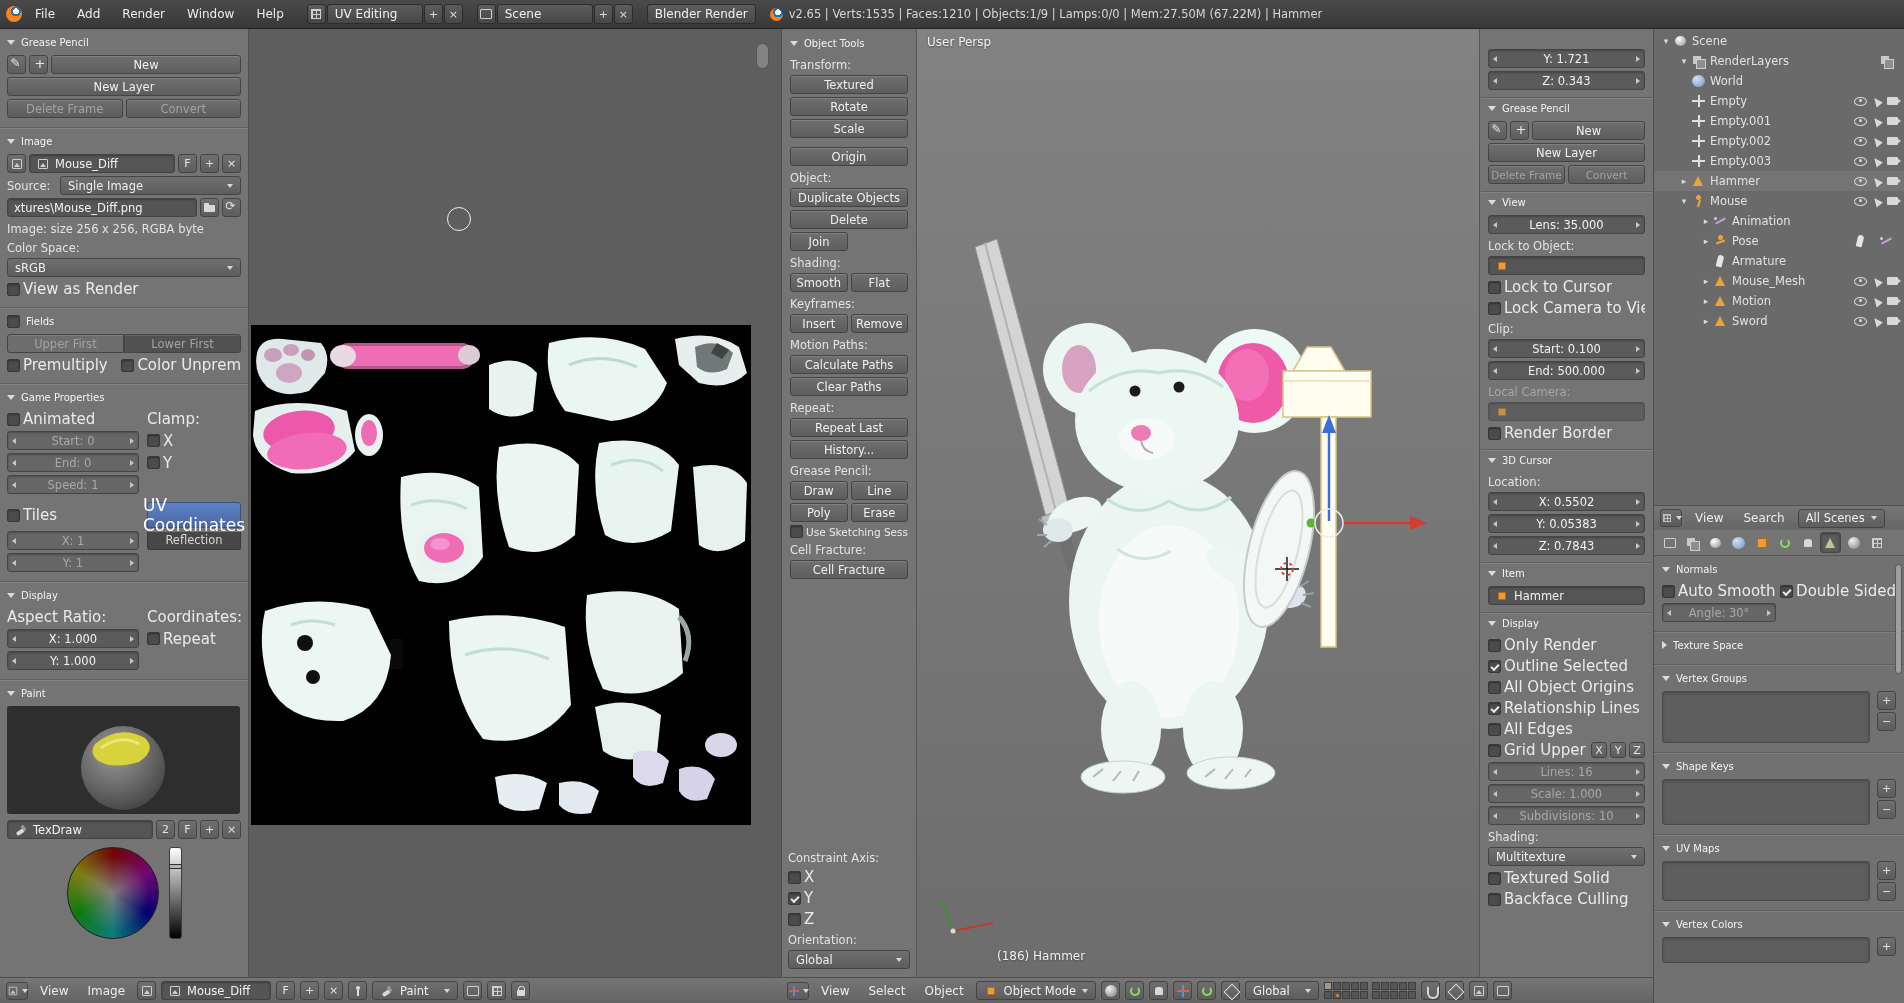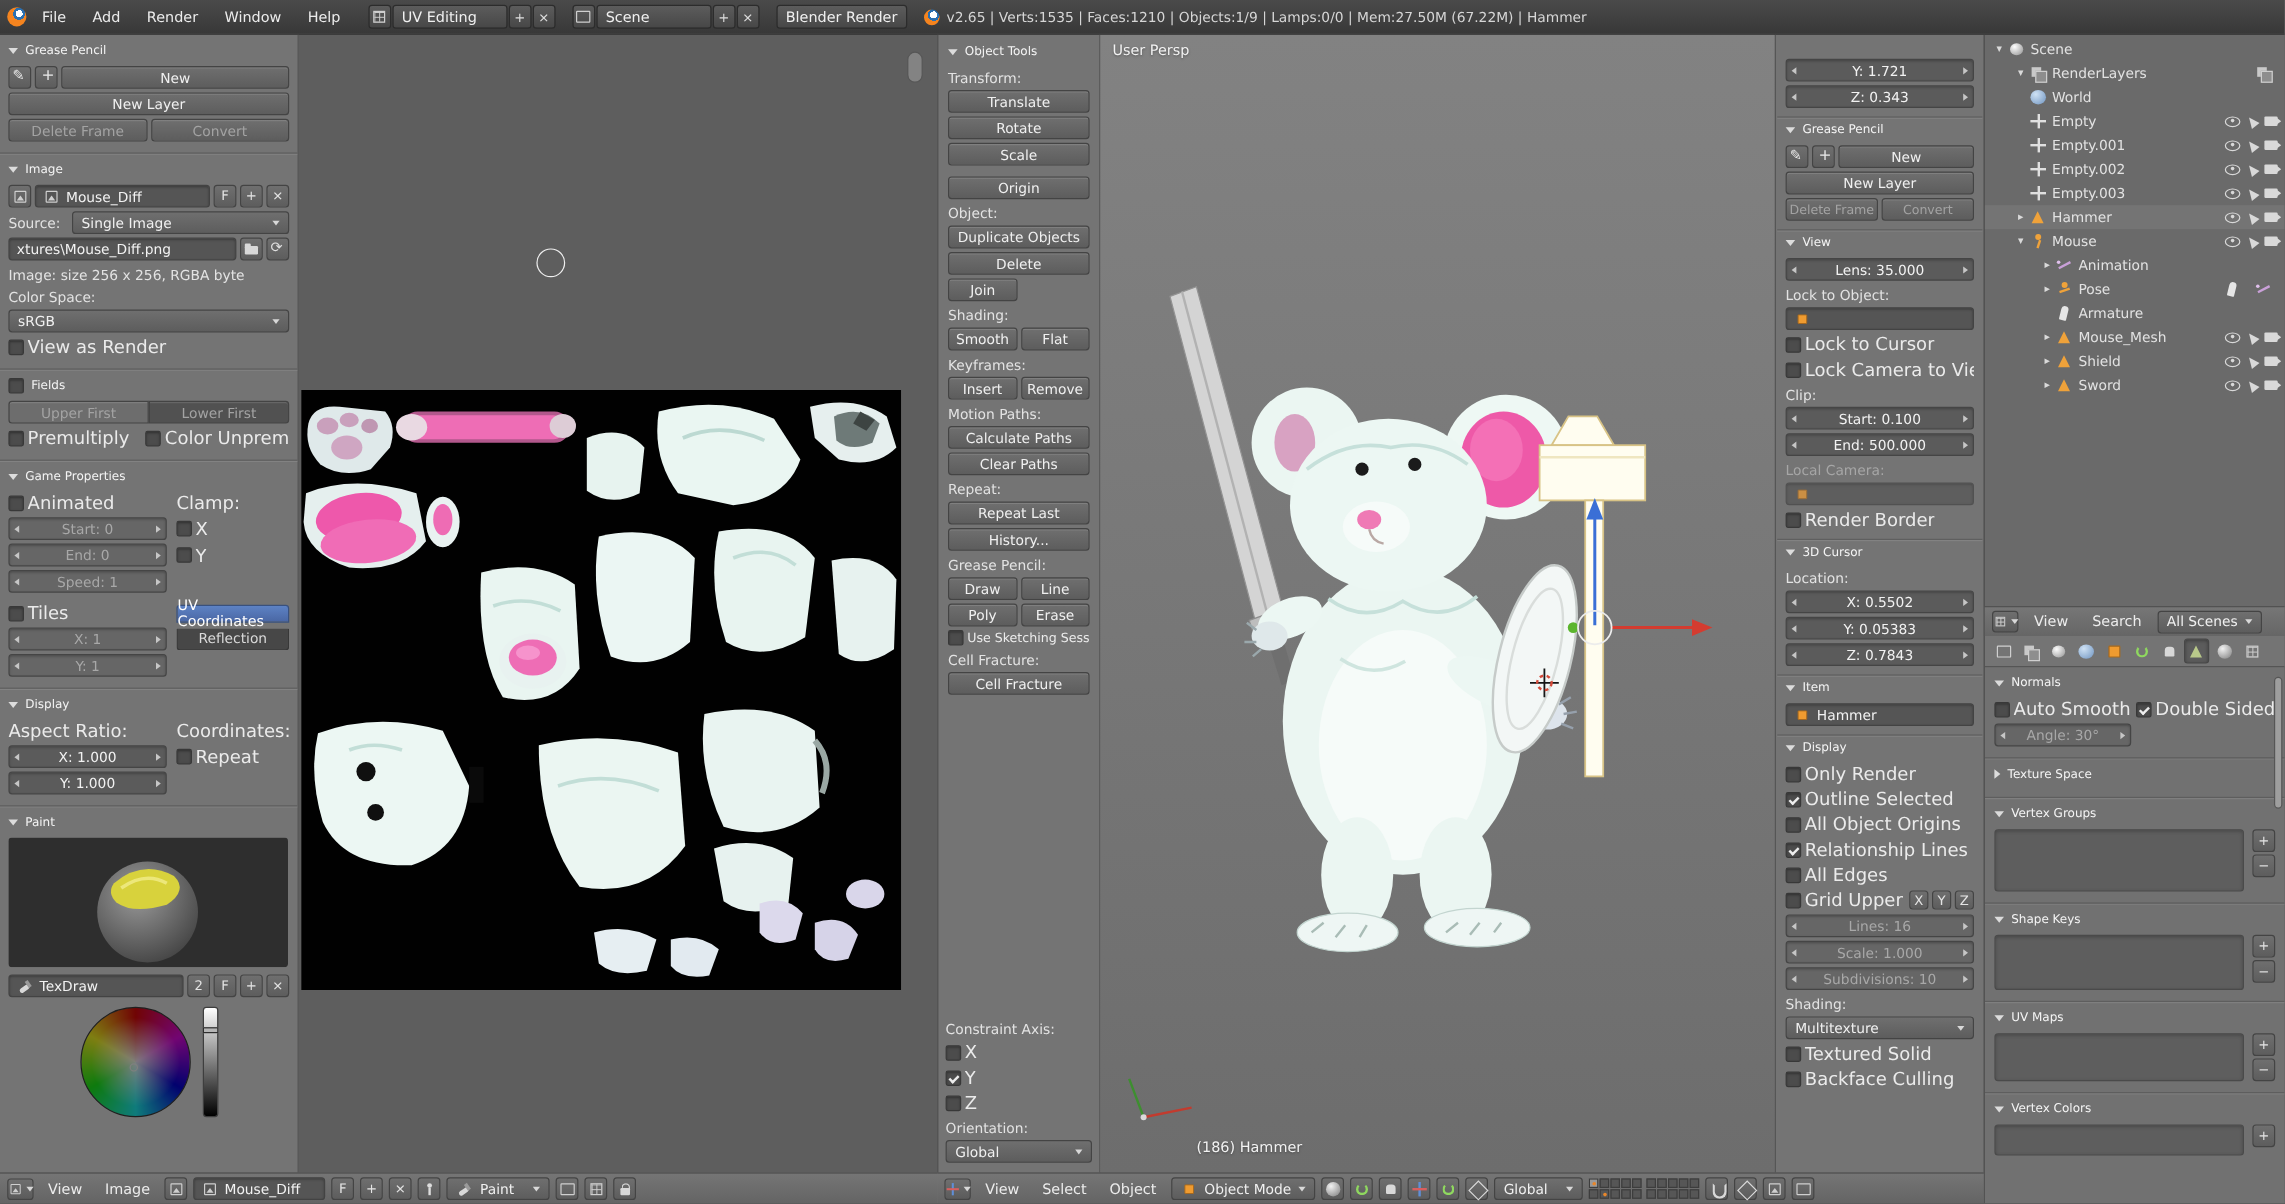--- a/index.html
+++ b/index.html
@@ -97,21 +97,21 @@
 #tshelf{left:781px;top:29px;width:136px;height:948px;background:#747474;border-left:1px solid #4e4e4e;border-right:1px solid #565656;padding:4px 8px;overflow:hidden}
 #vp{left:917px;top:29px;width:562px;height:948px;background:linear-gradient(#828282,#6d6d6d)}
 #npanel{left:1479px;top:29px;width:174px;height:948px;background:#747474;border-left:1px solid #565656;padding:20px 8px;overflow:hidden}
 #outliner{left:1653px;top:29px;width:251px;height:501px;background:#6a6a6a;border-left:1px solid #4c4c4c}
 #props{left:1653px;top:530px;width:251px;height:473px;background:#717171;border-left:1px solid #4c4c4c;overflow:hidden}
 #uvfooter{left:0;top:977px;width:781px;height:26px;background:linear-gradient(#757575,#646464);border-top:1px solid #4d4d4d;display:flex;align-items:center;gap:5px;padding:0 6px}
 #vfooter{left:781px;top:977px;width:872px;height:26px;background:linear-gradient(#757575,#646464);border-top:1px solid #4d4d4d;display:flex;align-items:center;gap:5px;padding:0 6px}
 .ftmenu{color:#ececec;font-size:12px;padding:2px 7px}
 .edico{width:22px;height:18px;display:flex;align-items:center;justify-content:center;gap:2px;background:linear-gradient(#6f6f6f,#5b5b5b);border:1px solid #454545;border-radius:3px}
 
-.enum-on{height:15px;background:linear-gradient(#5d82c4,#4a67a4);border:1px solid #39517e;border-radius:3px 3px 0 0;color:#fff;display:flex;align-items:center;justify-content:center;font-size:12px}
+.enum-on{height:26px;background:linear-gradient(#5d82c4,#4a67a4);border:1px solid #39517e;border-radius:3px 3px 0 0;color:#fff;display:flex;align-items:center;justify-content:center;font-size:17px}
 .enum-off{height:18px;background:#474747;border:1px solid #383838;border-top:none;border-radius:0 0 3px 3px;color:#d9d9d9;display:flex;align-items:center;justify-content:center;font-size:11.5px}
 
 #wheel{width:92px;height:92px;border-radius:50%;position:relative;flex:none;
 background:radial-gradient(circle,rgba(255,255,255,.95) 0,rgba(255,255,255,0) 58%),conic-gradient(#f00,#f0f,#00f,#0ff,#0f0,#ff0,#f00);
 filter:brightness(.5) saturate(.85);border:1px solid #3e3e3e}
 #wheelcur{position:absolute;left:40px;top:46px;width:7px;height:7px;border:1.5px solid #fff;border-radius:50%;filter:none}
 #vbar{width:13px;height:92px;border:1px solid #3e3e3e;border-radius:3px;background:linear-gradient(#fff,#000);position:relative;flex:none}
 #vbar::after{content:"";position:absolute;left:-1px;right:-1px;top:16px;height:3px;background:#b5b5b5;border:1px solid #2e2e2e}
 
 .lgrid{display:grid;grid-template-columns:repeat(5,8px);grid-auto-rows:8px;gap:1px}
@@ -424,21 +424,21 @@
     <div id="uvwidget"></div>
   </div>
 
   <div id="tshelf" class="r">
     <div class="ph">
         <span class="tri-d"></span>
         <span>Object Tools</span>
       </div>
     <div class="lab">Transform:</div>
     <div class="row">
-        <div class="btn f1">Translate</div>
+        <div class="btn f1">Textured</div>
       </div>
     <div class="row">
         <div class="btn f1">Rotate</div>
       </div>
     <div class="row">
         <div class="btn f1">Scale</div>
       </div>
     <div class="row" style="margin-top:9px">
         <div class="btn f1">Origin</div>
       </div>
@@ -845,21 +845,21 @@
           <span class="ollab">Mouse_Mesh</span>
         <span class="olr">
             <span class="i-eye"></span>
             <span class="i-arr"></span>
             <span class="i-cam"></span>
           </span>
       </div>
       <div class="olrow" style="padding-left:46px">
         <span class="tw">▸</span>
           <span class="oi oi-meshobj"></span>
-          <span class="ollab">Shield</span>
+          <span class="ollab">Motion</span>
         <span class="olr">
             <span class="i-eye"></span>
             <span class="i-arr"></span>
             <span class="i-cam"></span>
           </span>
       </div>
       <div class="olrow" style="padding-left:46px">
         <span class="tw">▸</span>
           <span class="oi oi-meshobj"></span>
           <span class="ollab">Sword</span>

